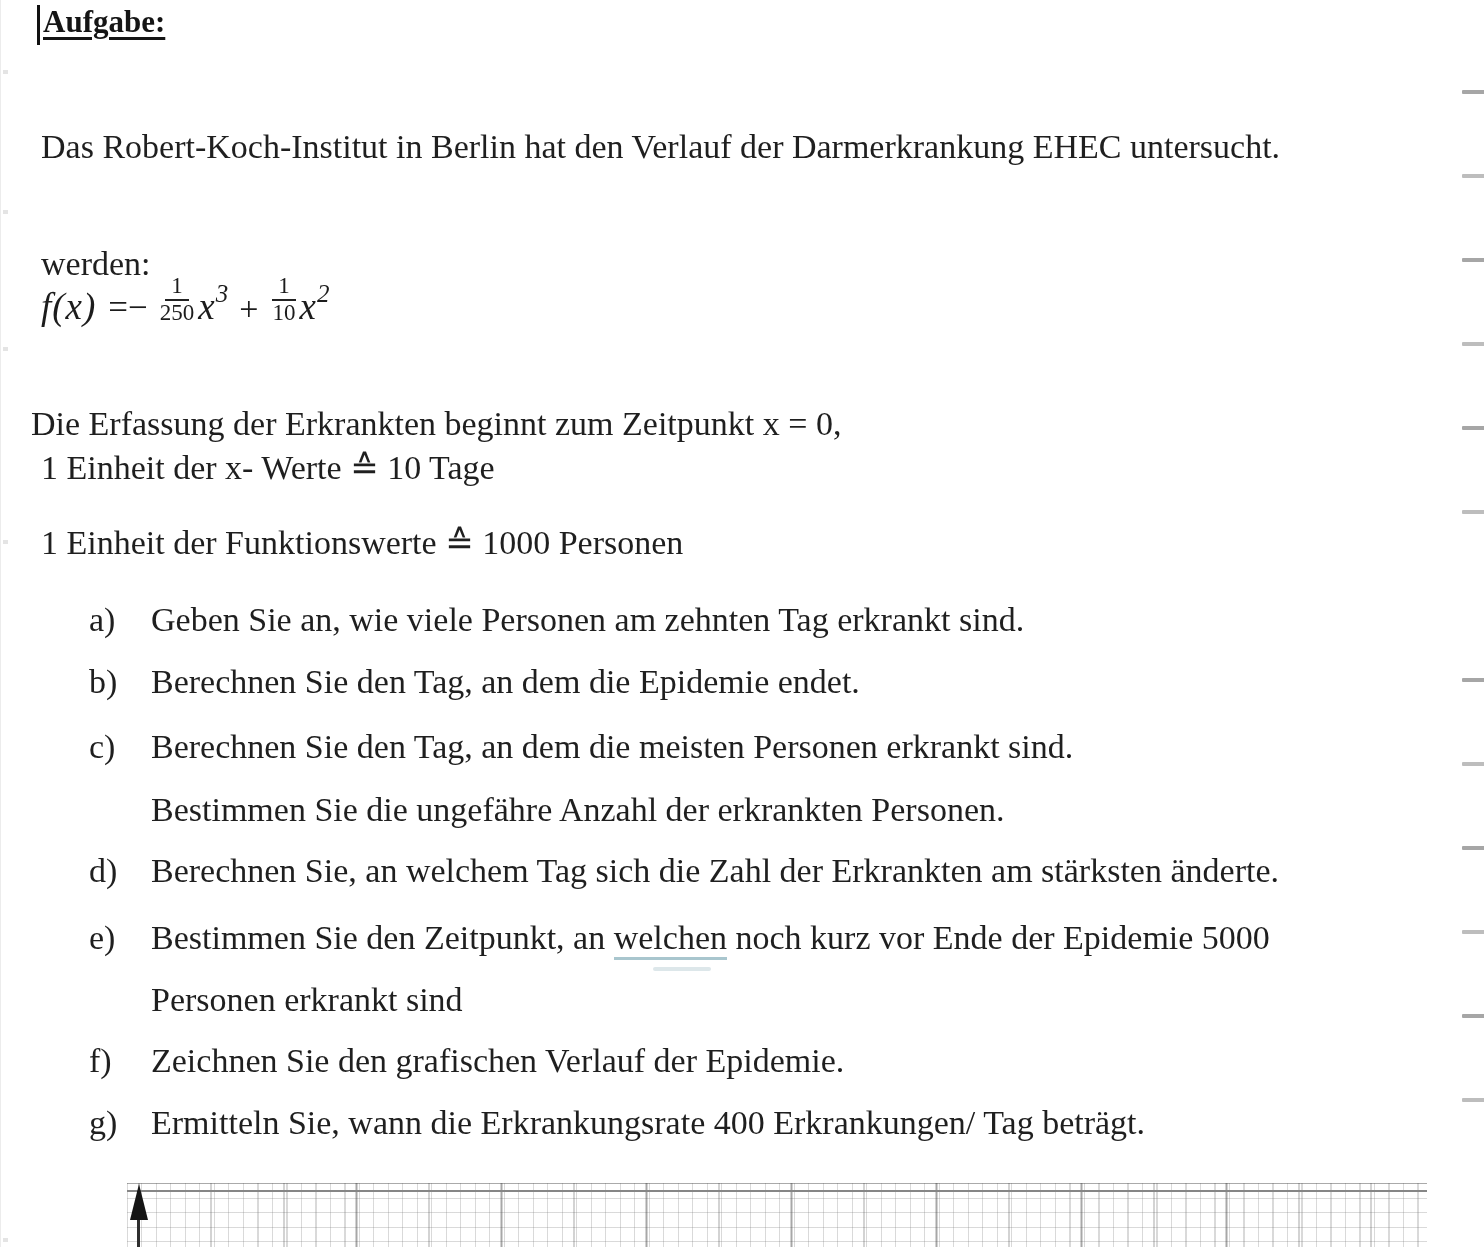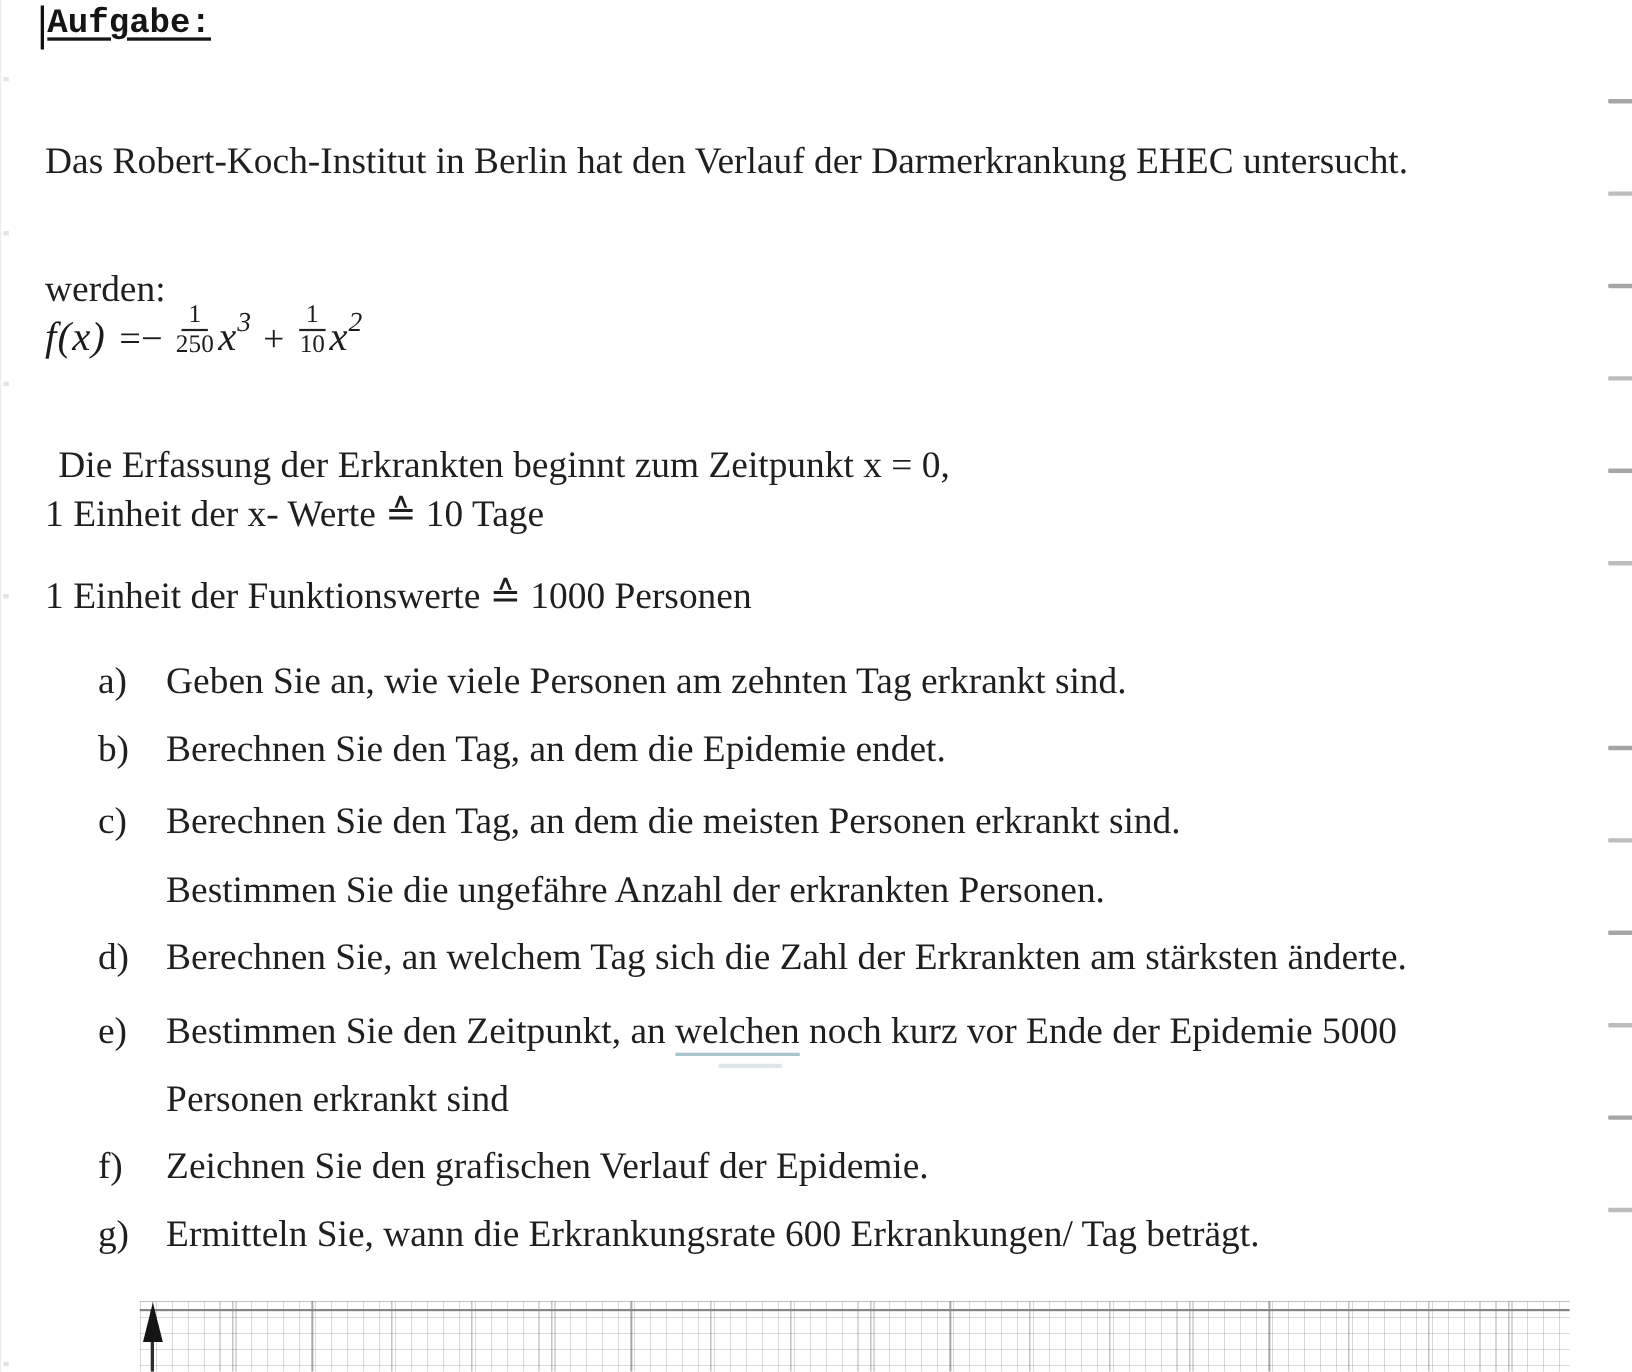--- a/index.html
+++ b/index.html
@@ -10,21 +10,21 @@
     color:#1f1f1f;
   }
   .page{position:absolute;inset:0;border-left:1px solid #ececec;}
 
   
   .caret{position:absolute;left:36px;top:5px;width:3px;height:40px;background:#111;}
 
   
   .title{
     position:absolute;left:42px;top:4px;margin:0;
-    font-family:Liberation Mono, monospace;
+    font-family:Liberation Serif, serif;
     font-size:31px;font-weight:bold;color:#151515;
     text-decoration:underline;text-decoration-thickness:2.5px;text-underline-offset:5px;
   }
 
   .line{position:absolute;white-space:nowrap;font-size:34px;line-height:1.2;}
 
   
   .formula{
     position:absolute;left:40px;top:262px;height:66px;
     display:flex;align-items:flex-end;
@@ -99,21 +99,21 @@
     </span>
     <span class="vr"><span>x</span><sup>3</sup></span>
     <span class="plus">+</span>
     <span class="frac">
       <span class="num">1</span>
       <span class="den">10</span>
     </span>
     <span class="vr"><span>x</span><sup>2</sup></span>
   </div>
 
-  <p class="line" style="left:52px;top:361px;margin-top:43px;">Die Erfassung der Erkrankten beginnt zum Zeitpunkt x = 0,</p>
+  <p class="line" style="left:30px;top:361px;margin-top:43px;">Die Erfassung der Erkrankten beginnt zum Zeitpunkt x = 0,</p>
   <p class="line" style="left:40px;top:414px;">1 Einheit der x- Werte ≙ 10 Tage</p>
   <p class="line" style="left:40px;top:489px;">1 Einheit der Funktionswerte ≙ 1000 Personen</p>
 
   <span class="task-label" style="top:601px;">a)</span>
   <span class="task-text" style="top:601px;">Geben Sie an, wie viele Personen am zehnten Tag erkrankt sind.</span>
 
   <span class="task-label" style="top:663px;">b)</span>
   <span class="task-text" style="top:663px;text-align:center;">Berechnen Sie den Tag, an dem die Epidemie endet.</span>
 
   <span class="task-label" style="top:728px;">c)</span>
@@ -125,21 +125,21 @@
 
   <span class="task-label" style="top:919px;">e)</span>
   <span class="task-text" style="top:919px;"><span>Bestimmen Sie den Zeitpunkt, an </span><span class="gcheck">welchen</span><span> noch kurz vor Ende der Epidemie 5000</span></span>
   <span class="task-text" style="top:981px;">Personen erkrankt sind</span>
   <div class="gsmudge"></div>
 
   <span class="task-label" style="top:1042px;">f)</span>
   <span class="task-text" style="top:1042px;">Zeichnen Sie den grafischen Verlauf der Epidemie.</span>
 
   <span class="task-label" style="top:1104px;">g)</span>
-  <span class="task-text" style="top:1104px;">Ermitteln Sie, wann die Erkrankungsrate 600 Erkrankungen/ Tag beträgt.</span>
+  <span class="task-text" style="top:1104px;">Ermitteln Sie, wann die Erkrankungsrate 400 Erkrankungen/ Tag beträgt.</span>
 
   <div class="edge-dash" style="top:90px;"></div>
   <div class="edge-dash lite" style="top:174px;"></div>
   <div class="edge-dash" style="top:258px;"></div>
   <div class="edge-dash lite" style="top:342px;"></div>
   <div class="edge-dash" style="top:426px;"></div>
   <div class="edge-dash lite" style="top:510px;"></div>
   <div class="edge-dash" style="top:678px;"></div>
   <div class="edge-dash lite" style="top:762px;"></div>
   <div class="edge-dash" style="top:846px;"></div>

